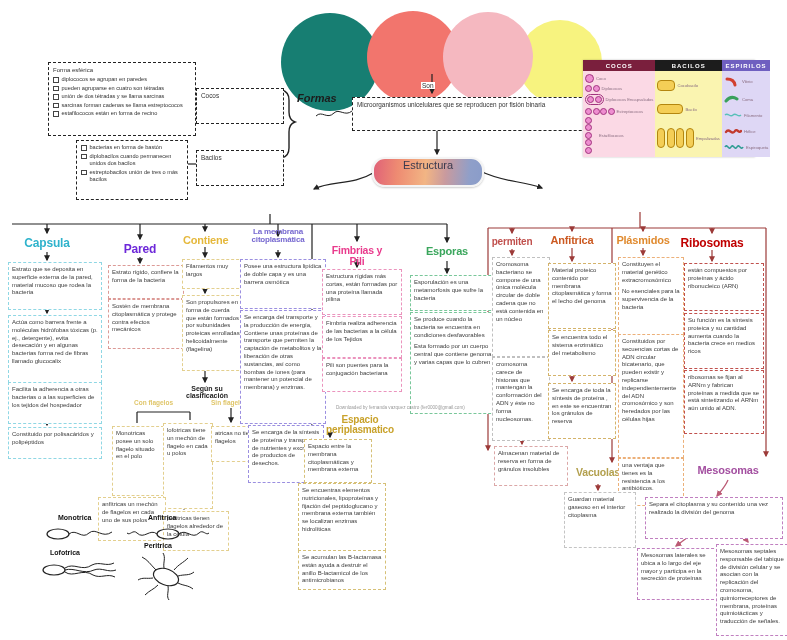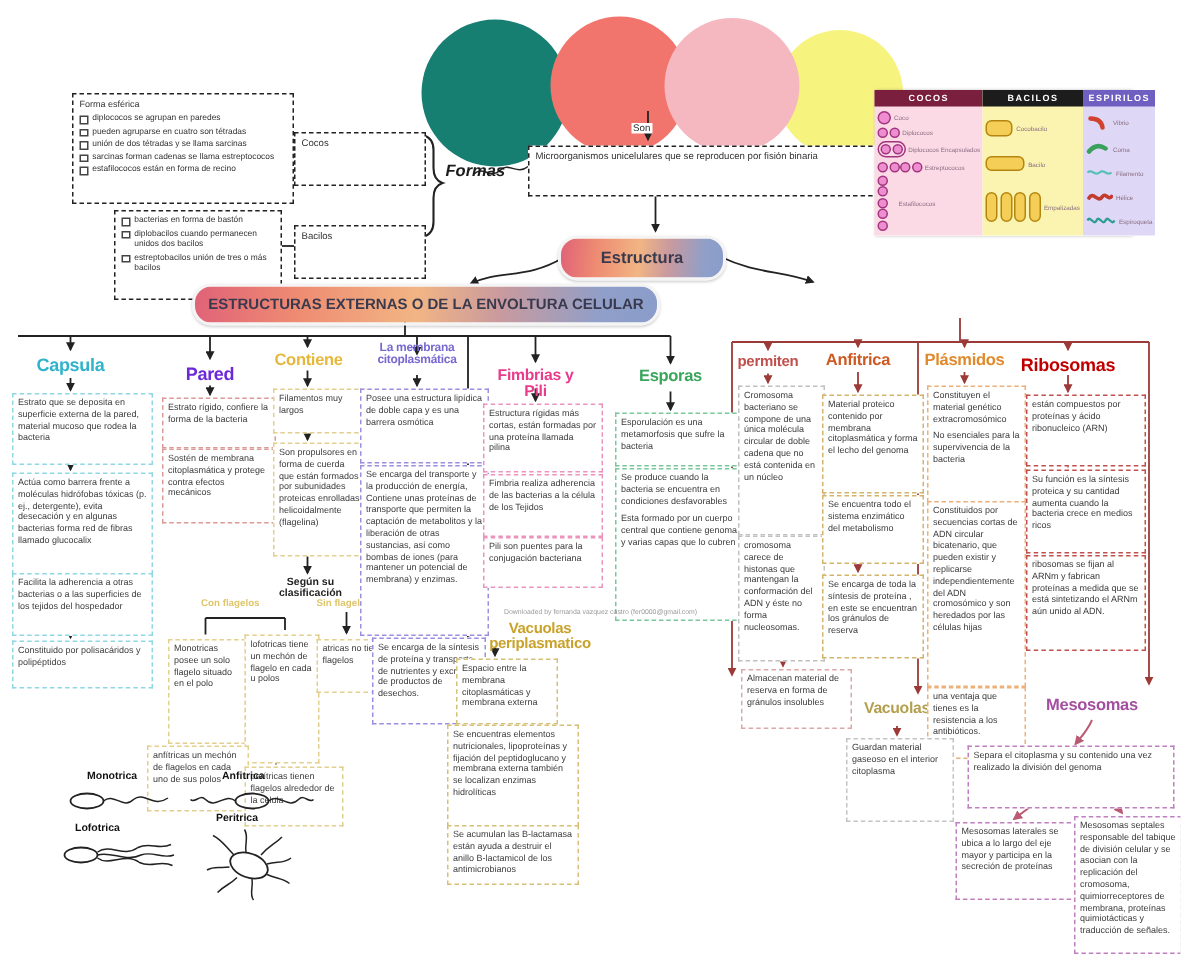--- a/index.html
+++ b/index.html
@@ -12,21 +12,21 @@
     font-size:45px;font-weight:800;letter-spacing:1px;color:#a9c9ee;line-height:1;
     text-shadow:2px 2px 0 #15151f,-1px -1px 0 #15151f,1px -1px 0 #15151f,-1px 1px 0 #15151f,2px 0 0 #15151f,0 2px 0 #15151f;}
   
   .kbox{position:absolute;border:1.4px dashed #222;background:#fff;padding:3px 4px;font-size:5.6px;line-height:1.35;}
   .kbox .t{font-size:6px;margin-bottom:2px;}
   .ck{display:flex;gap:3px;align-items:flex-start;margin-bottom:1px;}
   .cbx{flex:0 0 auto;width:3.5px;height:3.5px;border:0.8px solid #444;margin-top:1px;}
   
   .ribbon{position:absolute;background:linear-gradient(95deg,#e06278 0%,#ee8b72 22%,#f2b584 48%,#c99a9e 66%,#8f9fc9 88%,#8a9cc9 100%);
     border-radius:13px;border:2px solid #f4f4f4;box-shadow:0 1px 2px rgba(0,0,0,.2);
-    display:flex;align-items:center;justify-content:center;font-weight:700;color:#3a3a4e;}
+    display:flex;align-items:flex-start;justify-content:center;font-weight:400;color:#3a3a4e;}
   
   .hd{position:absolute;font-weight:700;text-align:center;letter-spacing:-.2px;line-height:1;}
   
   .box{position:absolute;border:1px dashed #999;background:#fff;padding:3px 3px;
        font-size:6px;line-height:1.3;color:#3c3c3c;text-align:left;overflow:hidden;}
   .box p{margin:0 0 4px 0;}
   .b-cap{border-color:#8fd7e4;}
   .b-par{border-color:#dc9a96;}
   .b-fla{border-color:#e3cf8e;}
   .b-mem{border-color:#9b8fe0;}
@@ -195,27 +195,24 @@
         <span>diplobacilos cuando permanecen unidos dos bacilos</span>
       </div>
     <div class="ck">
         <span class="cbx"></span>
         <span>estreptobacilos unión de tres o más bacilos</span>
       </div>
   </div>
   <div class="kbox" style="left:196px;top:150px;width:78px;height:28px;font-size:6.4px;">
     <span>Bacilos</span>
   </div>
-  <span class="formas" style="left:297px;top:108px;">Formas</span>
+  <span class="formas" style="left:297px;top:92px;">Formas</span>
 
   <div class="ribbon" style="left:372px;top:157px;width:108px;height:26px;font-size:11px;">
     <span>Estructura</span>
-  </div>
-  <div class="ribbon" style="left:128px;top:189px;width:308px;height:24px;font-size:10px;">
-    <span>ESTRUCTURAS EXTERNAS O DE LA ENVOLTURA CELULAR</span>
   </div>
 
   <div id="morph">
     <div class="mcol" style="background:#fbd9e5;">
       <div class="mhead" style="background:#7a1f3d;">COCOS</div>
       <div class="mrows">
         <div class="mrow">
             <span class="dotp"></span>
             <span class="lbl">Coco</span>
           </div>
@@ -316,21 +313,21 @@
   <div class="hd" style="left:18px;top:237px;width:58px;font-size:12px;color:#2fb3cc;">Capsula</div>
   <div class="hd" style="left:118px;top:243px;width:44px;font-size:12px;color:#6d28d9;">Pared</div>
   <div class="hd" style="left:183px;top:235px;width:44px;font-size:11px;color:#e5b83c;">Contiene</div>
   <div class="hd" style="left:230px;top:228px;width:96px;font-size:8px;color:#7668d0;">La membrana citoplasmática</div>
   <div class="hd" style="left:324px;top:245px;width:66px;font-size:10.5px;color:#e93a8c;">Fimbrias y Pili</div>
   <div class="hd" style="left:425px;top:246px;width:44px;font-size:11px;color:#3aa65c;">Esporas</div>
   <div class="hd" style="left:489px;top:237px;width:46px;font-size:10px;color:#c0504d;">permiten</div>
   <div class="hd" style="left:543px;top:235px;width:58px;font-size:11px;color:#cc5a22;">Anfitrica</div>
   <div class="hd" style="left:615px;top:235px;width:56px;font-size:11px;color:#e08a2e;">Plásmidos</div>
   <div class="hd" style="left:680px;top:237px;width:64px;font-size:12px;color:#c00000;">Ribosomas</div>
-  <div class="hd" style="left:316px;top:415px;width:88px;font-size:10px;color:#c9a22b;">Vacuolas periplasmatico</div>
+  <div class="hd" style="left:316px;top:415px;width:88px;font-size:10px;color:#c9a22b;">Espacio periplasmatico</div>
   <div class="hd" style="left:494px;top:427px;width:58px;font-size:10px;color:#e06666;">Inclusiones</div>
   <div class="hd" style="left:570px;top:467px;width:56px;font-size:10.5px;color:#b3a04e;">Vacuolas</div>
   <div class="hd" style="left:696px;top:465px;width:64px;font-size:11px;color:#a34fa0;">Mesosomas</div>
 
   <div class="box b-cap" style="left:8px;top:262px;width:86px;height:40px;"><span>Estrato que se deposita en superficie externa de la pared, material mucoso que rodea la bacteria</span></div>
   <div class="box b-cap" style="left:8px;top:315px;width:86px;height:60px;"><span>Actúa como barrera frente a moléculas hidrófobas tóxicas (p. ej., detergente), evita desecación y en algunas bacterias forma red de fibras llamado glucocalix</span></div>
   <div class="box b-cap" style="left:8px;top:382px;width:86px;height:34px;"><span>Facilita la adherencia a otras bacterias o a las superficies de los tejidos del hospedador</span></div>
   <div class="box b-cap" style="left:8px;top:427px;width:86px;height:24px;"><span>Constituido por polisacáridos y polipéptidos</span></div>
 
   <div class="box b-par" style="left:108px;top:265px;width:68px;height:26px;"><span>Estrato rígido, confiere la forma de la bacteria</span></div>

